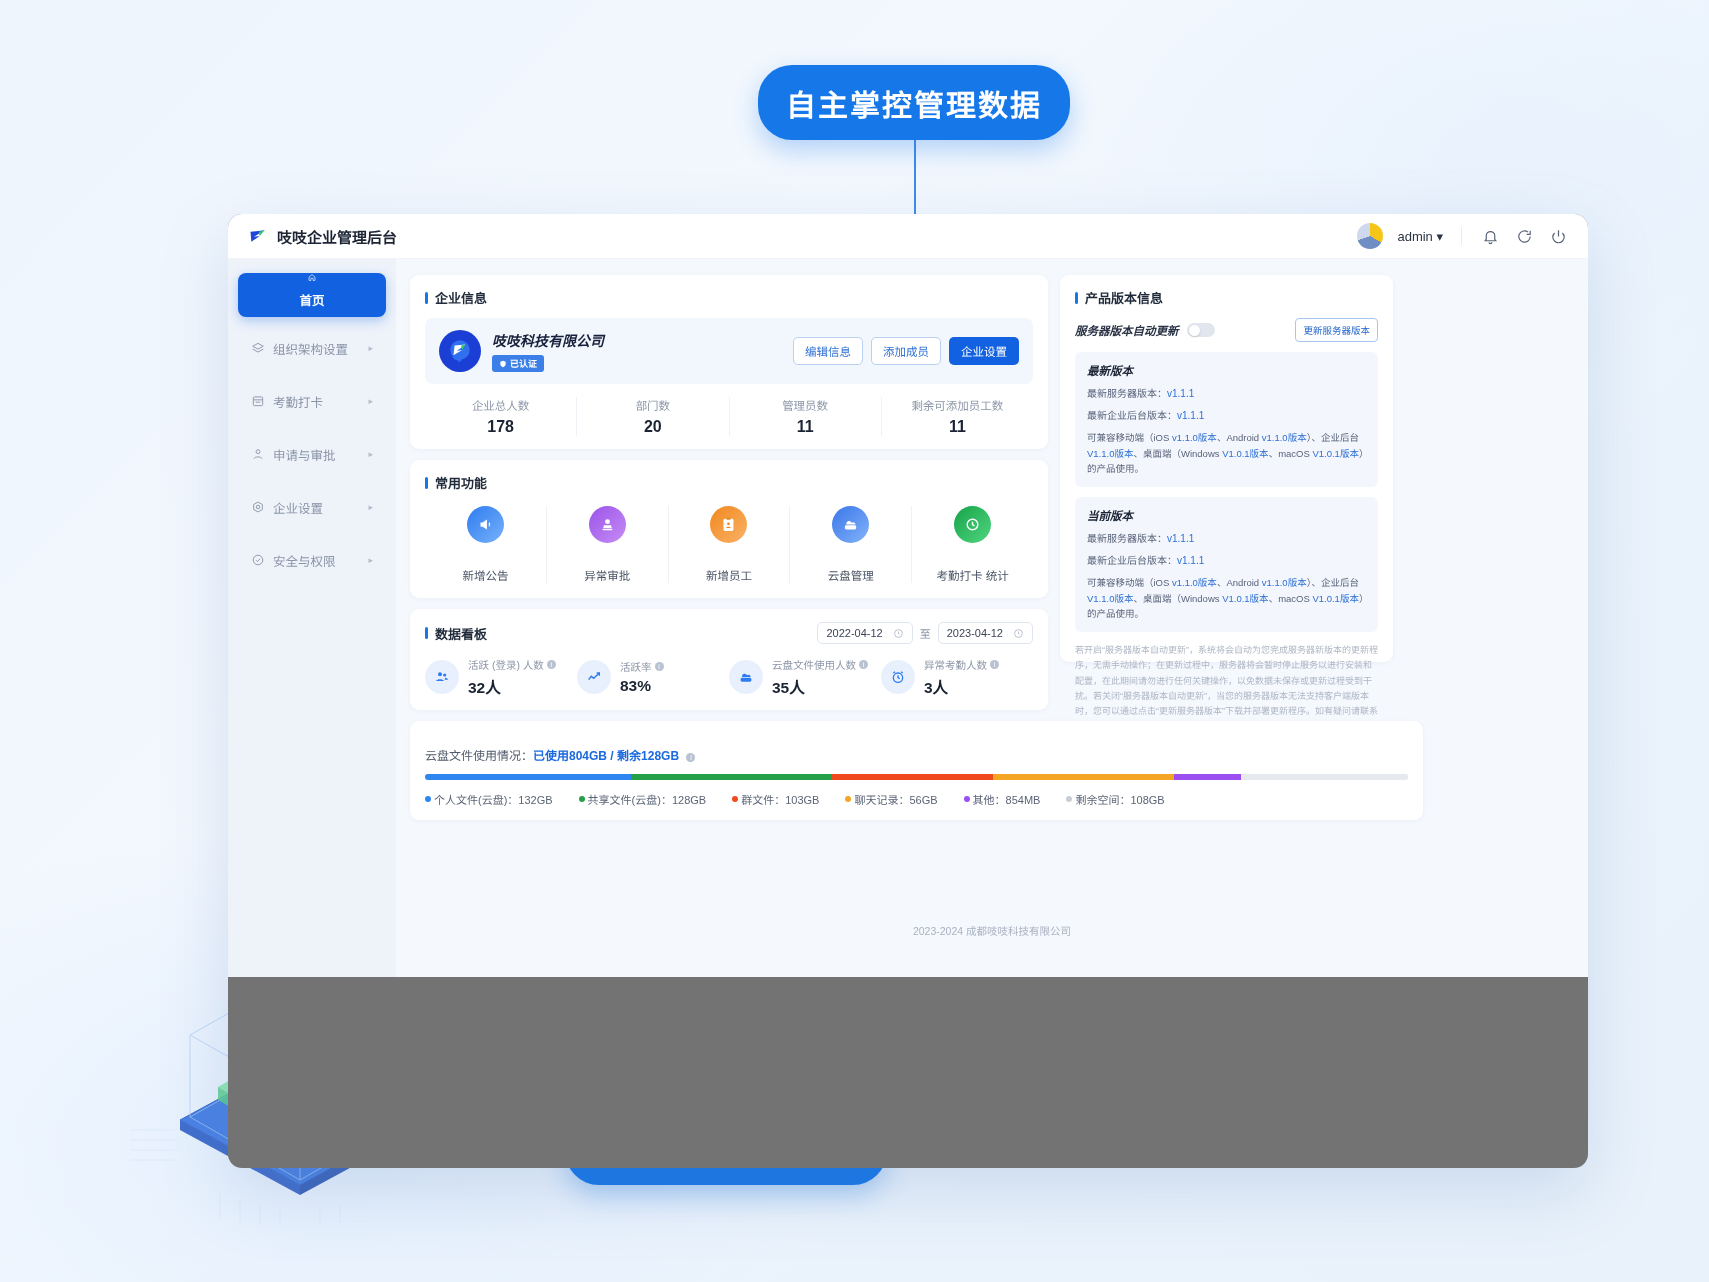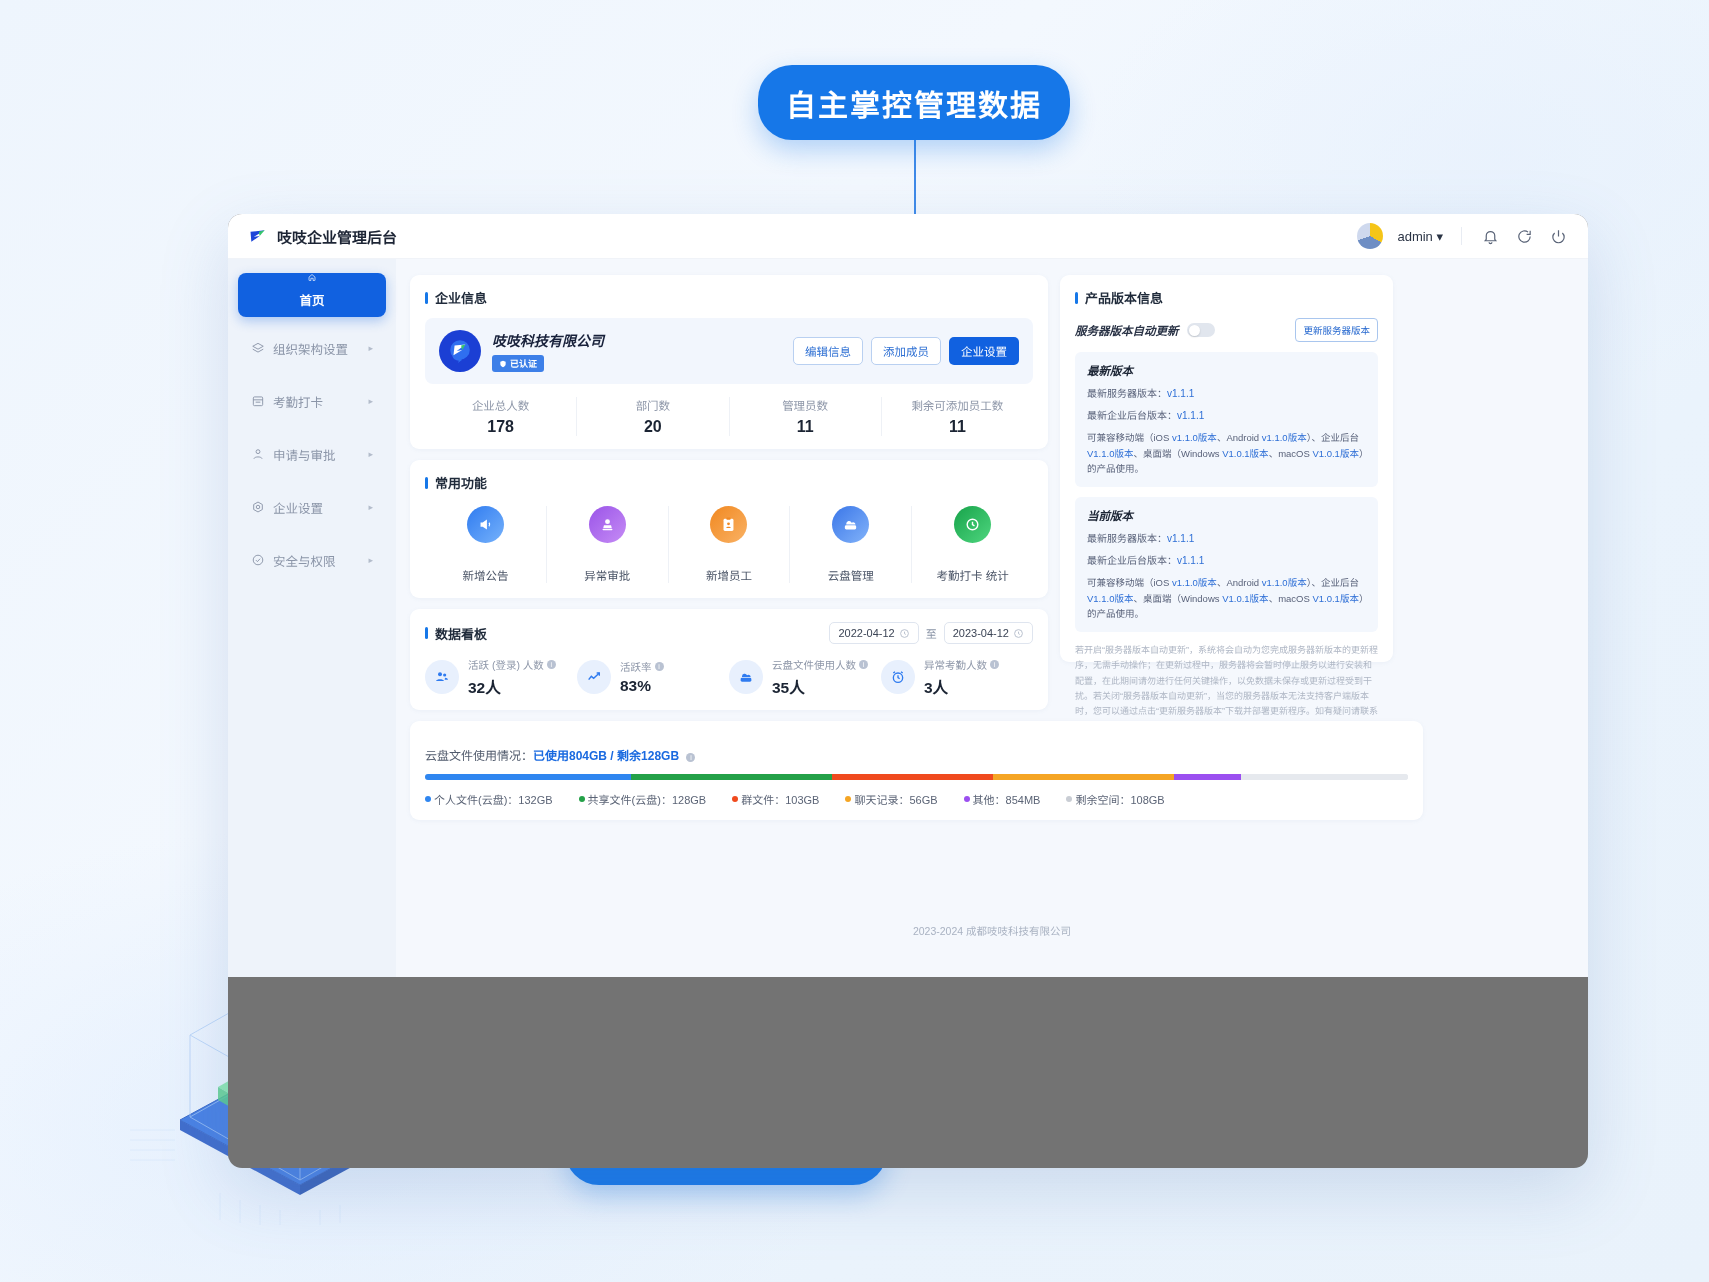--- a/index.html
+++ b/index.html
@@ -73,21 +73,21 @@
   .stat .val{font-size:16px;font-weight:800;color:#1b2433;margin-top:5px;}
 
   .funcs{display:flex;margin-top:14px;padding-bottom:2px;}
   .func{flex:1;text-align:center;border-right:1px solid #eef1f6;}
   .func:last-child{border-right:none;}
   .fic{width:37px;height:37px;border-radius:50%;margin:0 auto;display:flex;align-items:center;justify-content:center;}
   .func .lab{font-size:11.5px;color:#4a5466;margin-top:24px;}
 
   .dash-head{display:flex;align-items:center;}
   .dates{margin-left:auto;display:flex;align-items:center;gap:7px;font-size:11px;color:#8a94a6;}
-  .dbox{border:1px solid #dfe5ef;border-radius:5px;padding:4px 8px;display:flex;align-items:center;gap:4px;
+  .dbox{border:1px solid #dfe5ef;border-radius:5px;padding:4px 8px;display:flex;align-items:center;gap:10px;
         font-size:11px;color:#3b4455;background:#fff;}
   .metrics{display:flex;margin-top:13px;}
   .metric{flex:1;display:flex;align-items:center;gap:9px;}
   .mic{width:34px;height:34px;border-radius:50%;background:#e8f0fd;display:flex;align-items:center;justify-content:center;}
   .mlab{font-size:10.5px;color:#8d96a8;display:flex;align-items:center;gap:3px;}
   .mval{font-size:15.5px;font-weight:800;color:#1b2433;margin-top:3px;}
   .info-i{width:9px;height:9px;border-radius:50%;background:#b9c2d2;color:#fff;font-size:7px;
           display:inline-flex;align-items:center;justify-content:center;font-style:normal;}
 
   

